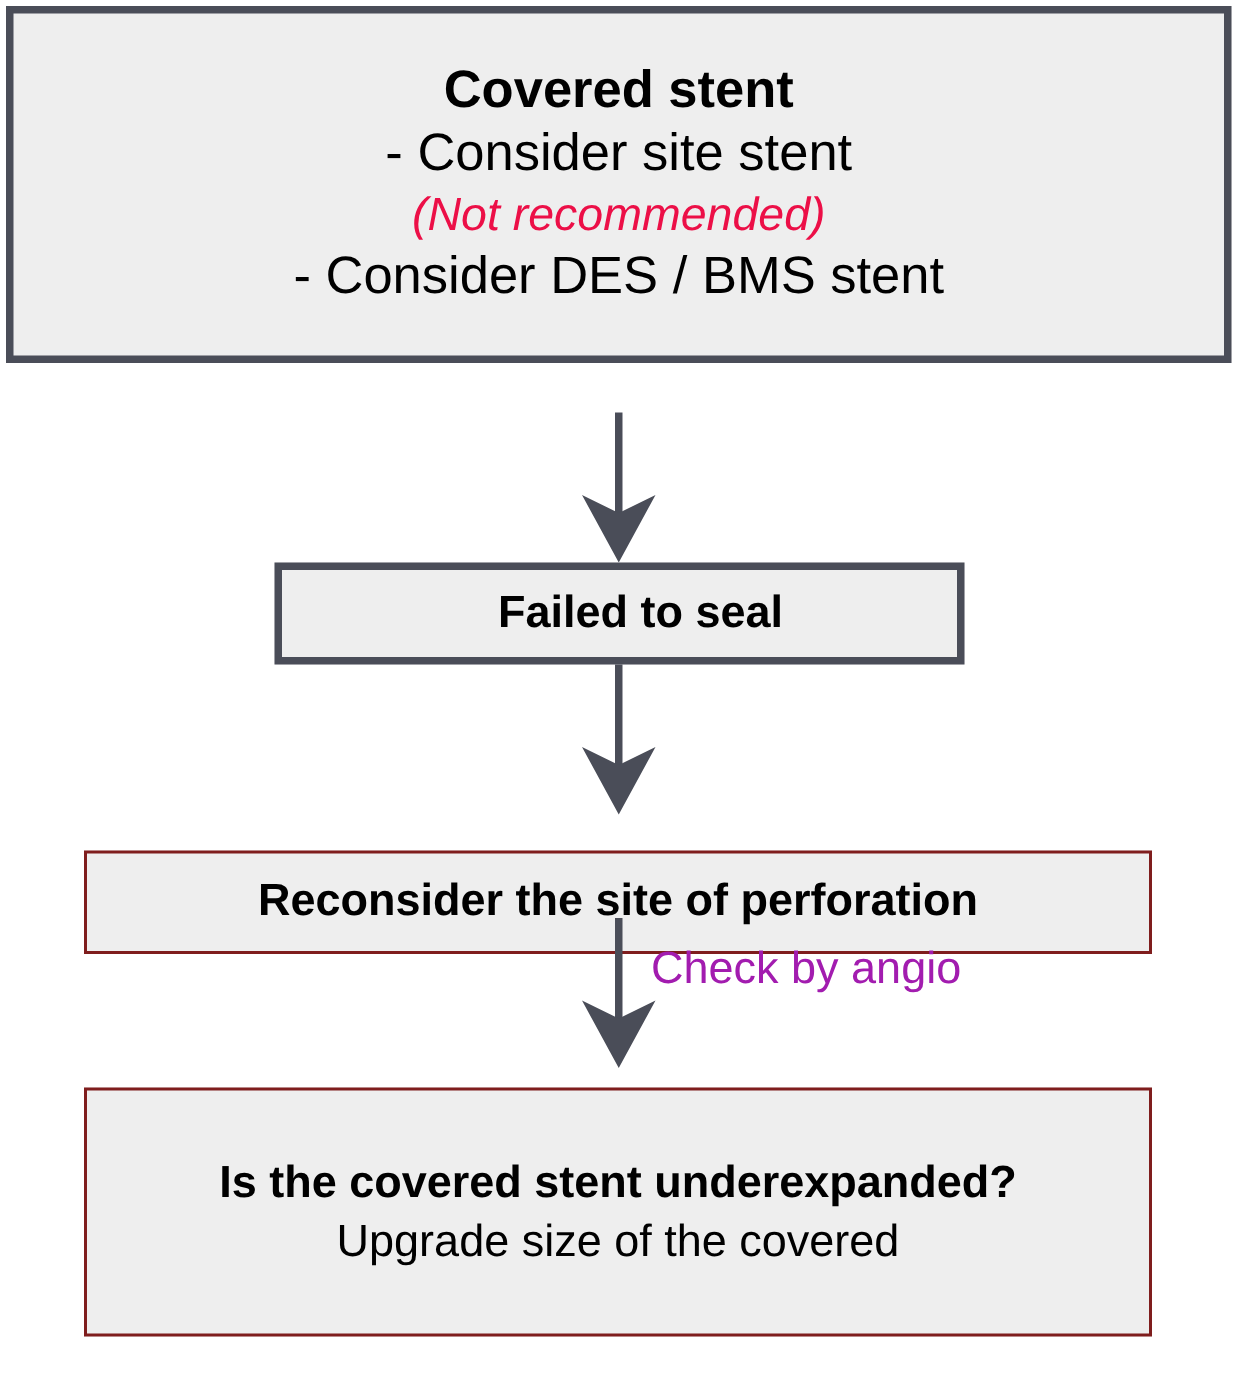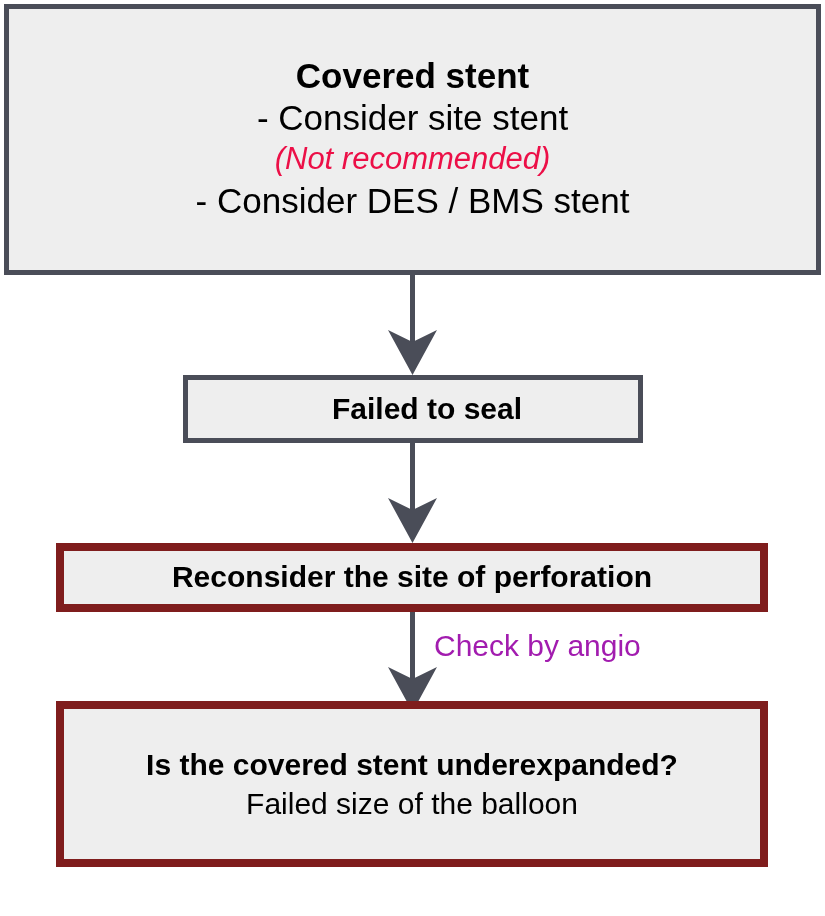--- a/index.html
+++ b/index.html
@@ -25,35 +25,35 @@
     box-sizing: border-box;
     background: #EEEEEE;
     display: flex;
     flex-direction: column;
     align-items: center;
     justify-content: center;
     text-align: center;
     color: #000000;
   }
   .node.dark  { border: 5px solid #4A4D58; }
-  .node.light { border: 8px solid #7f1d1d; }
+  .node.light { border: 2px solid #7f1d1d; margin-top: 24px; }
 
   .line {
     display: block;
     width: 100%;
     line-height: 1.22;
     white-space: nowrap;
   }
   .line.bold   { font-weight: bold; }
   .line.italic { font-style: italic; }
   .line.red    { color: #EC0F47; }
 
   
   #node-covered-stent {
-    left: 4px; top: 4px; width: 817px; height: 271px;
+    left: 4px; top: 4px; width: 817px; height: 238px;
     font-size: 35px;
     padding-bottom: 2px;
   }
   #node-covered-stent .line { line-height: 1.20; }
   #node-covered-stent .line.italic { font-size: 31px; line-height: 1.30; }
 
   
   #node-failed-to-seal {
     left: 183px; top: 375px; width: 460px; height: 68px;
     font-size: 30px;
@@ -131,16 +131,16 @@
     <g>
       <line x1="412.5" y1="612" x2="412.5" y2="684" stroke="#4A4D58" stroke-width="5"></line>
       <path d="M 412.5 712 L 388 667 L 412.5 679 L 437 667 Z" fill="#4A4D58"></path>
     </g>
   </svg>
 
   <div class="edge-label" id="edge-label-check-by-angio">Check by angio</div>
 
   <div class="node light" id="node-underexpanded">
     <span class="line bold">Is the covered stent underexpanded?</span>
-    <span class="line">Failed size of the balloon</span>
+    <span class="line">Upgrade size of the covered</span>
   </div>
 
 </div>
 
 </body></html>

